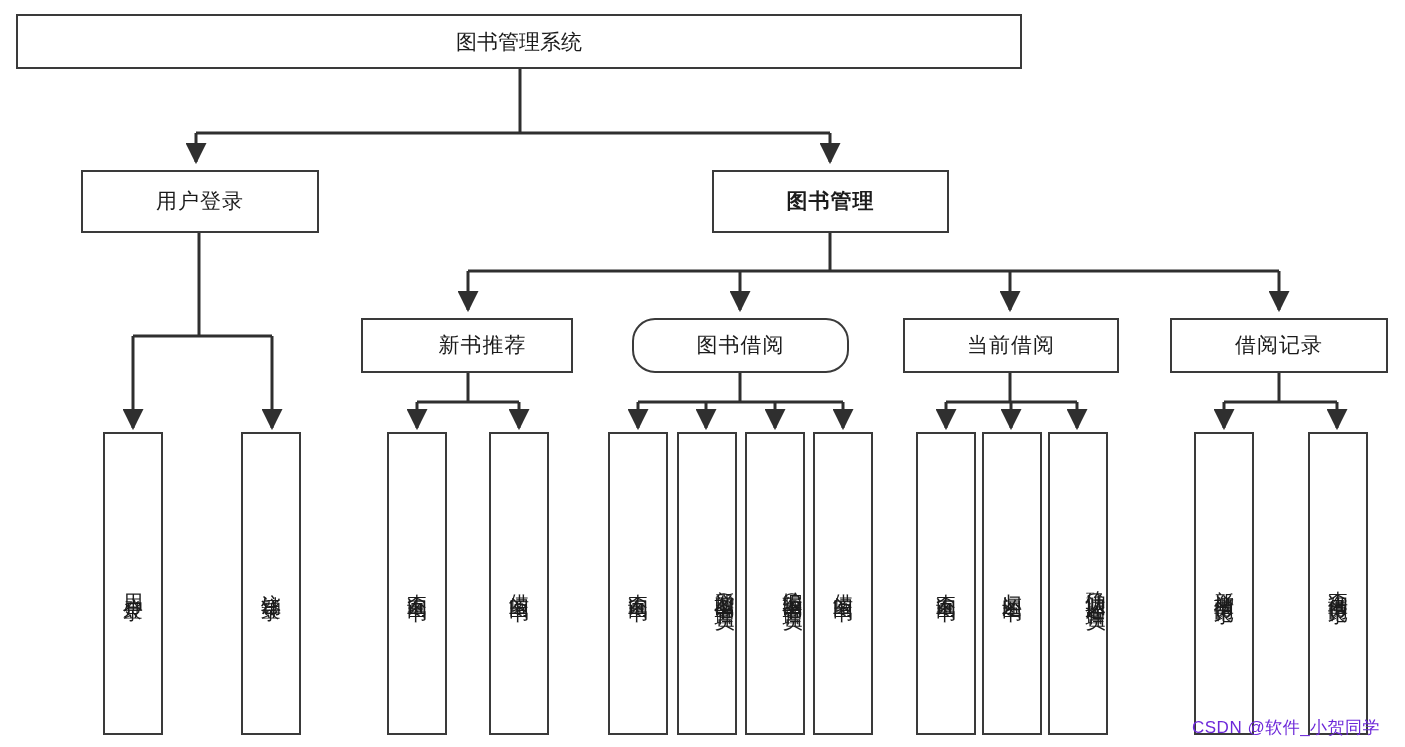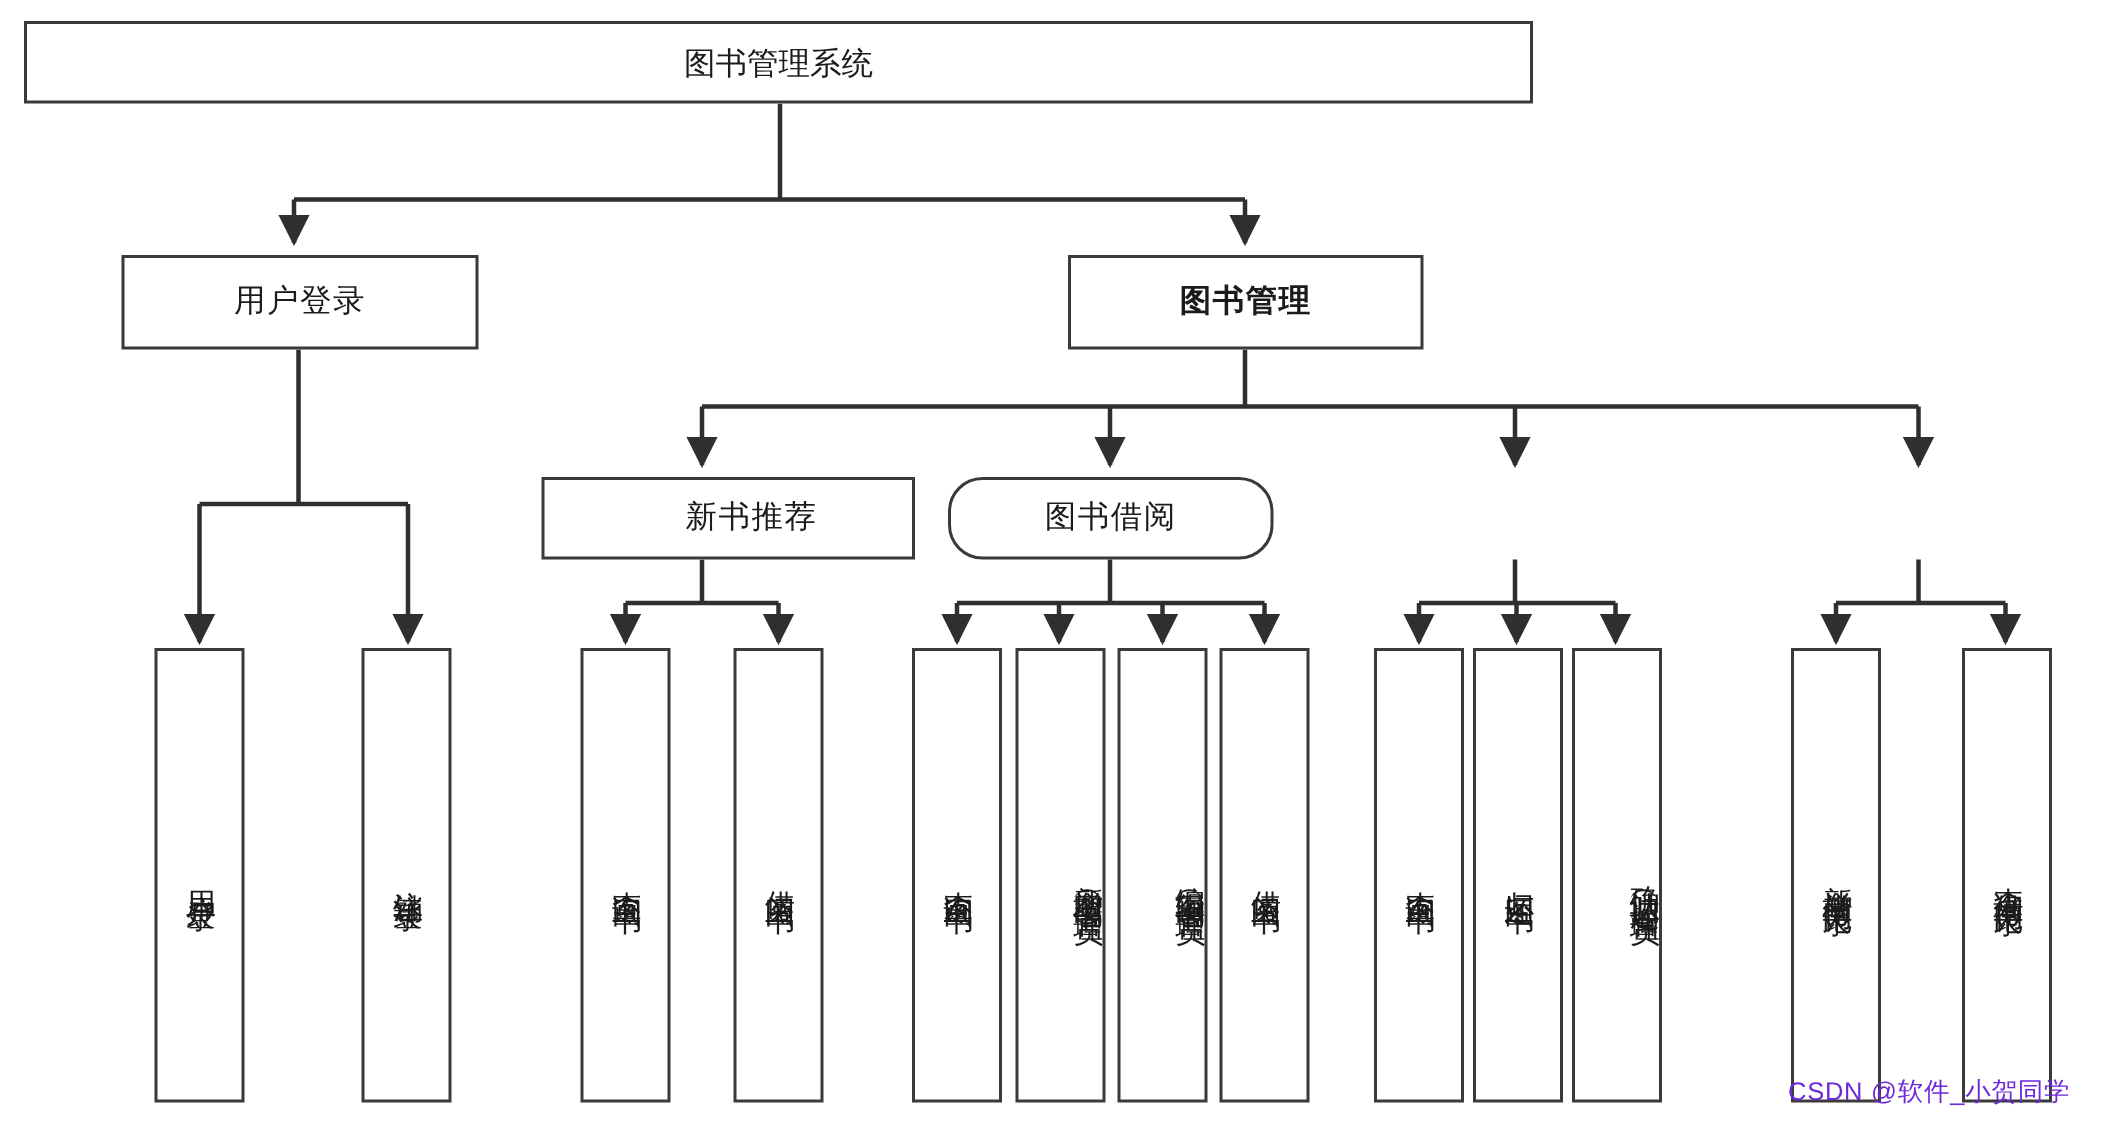--- a/index.html
+++ b/index.html
@@ -131,26 +131,32 @@
     <span>图书管理系统</span>
   </div>
 
   <div class="node node-h" style="left:81px; top:170px; width:238px; height:63px;">
     <span>用户登录</span>
   </div>
   <div class="node node-h" style="left:712px; top:170px; width:237px; height:63px;font-weight:bold;">
     <span>图书管理</span>
   </div>
 
-  <div class="node node-h" style="left:361px; top:318px; width:249px; height:55px;padding-left:31px;">
+  <div class="node node-h" style="left:361px; top:318px; width:212px; height:55px;padding-left:31px;">
     <span>新书推荐</span>
   </div>
   <div class="node node-h" style="left:632px; top:318px; width:217px; height:55px;border-radius:23px;">
     <span>图书借阅</span>
   </div>
+  <div class="node node-h" style="left:903px; top:318px; width:216px; height:55px;">
+    <span>当前借阅</span>
+  </div>
+  <div class="node node-h" style="left:1170px; top:318px; width:218px; height:55px;">
+    <span>借阅记录</span>
+  </div>
 
   <div class="node node-v align-center" style="left:103px; top:432px; width:60px; height:303px;">
     <span class="leaf-text">用户登录</span>
   </div>
   <div class="node node-v align-center" style="left:241px; top:432px; width:60px; height:303px;">
     <span class="leaf-text">注销登录</span>
   </div>
 
   <div class="node node-v align-center" style="left:387px; top:432px; width:60px; height:303px;">
     <span class="leaf-text">查询图书</span>

